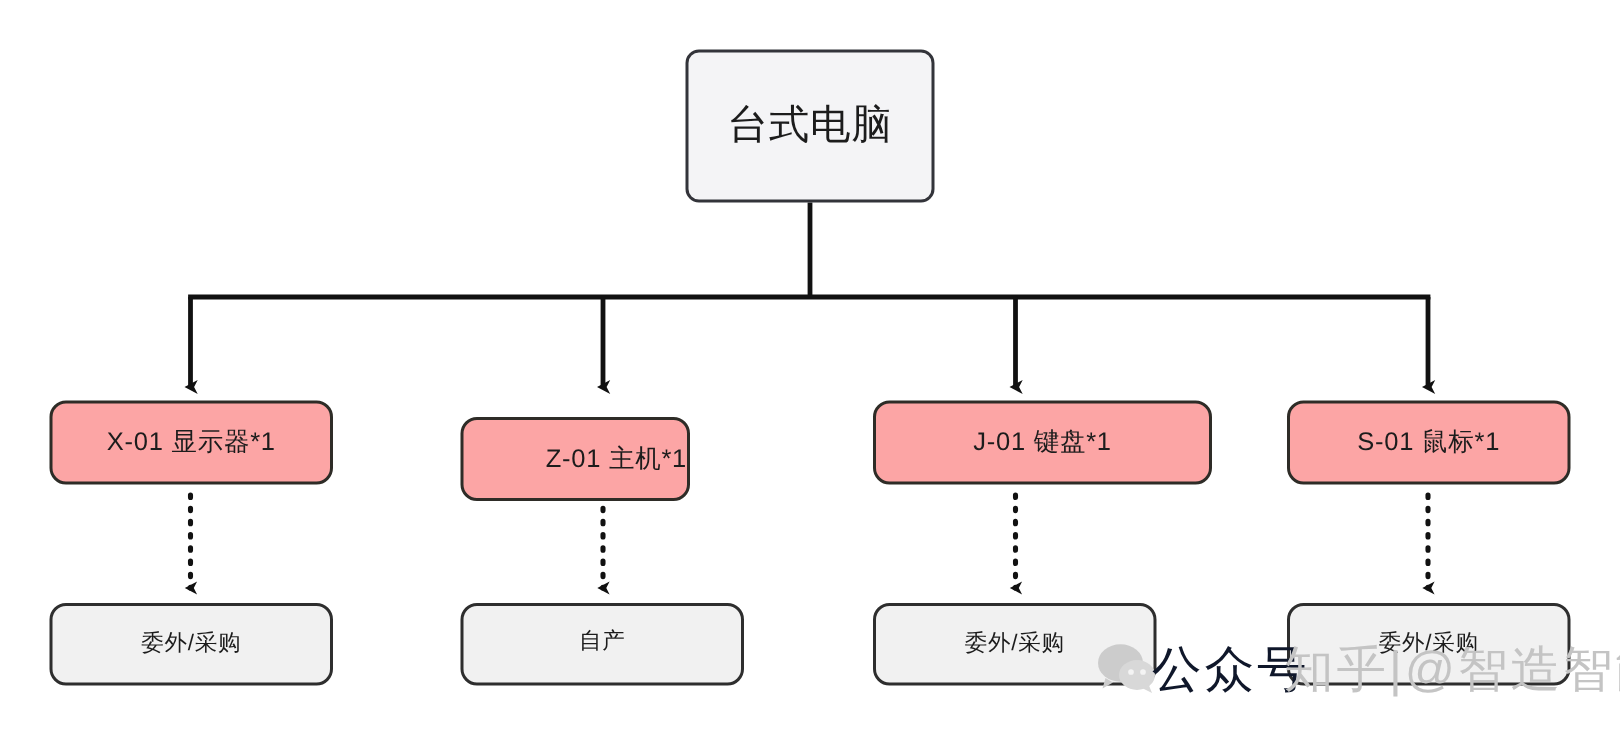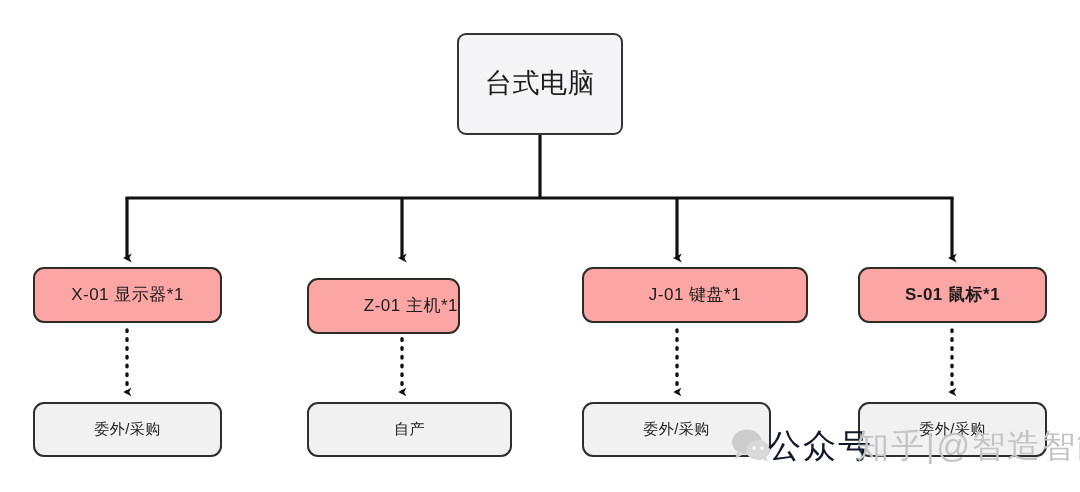--- a/index.html
+++ b/index.html
@@ -149,29 +149,29 @@
   </div>
 
   <div class="node item" style="left:307px; top:278px; width:153px; height:56px;justify-content:flex-end;">
     <span class="node-label">Z-01 主机*1</span>
   </div>
 
   <div class="node item" style="left:582px; top:267px; width:226px; height:56px;">
     <span class="node-label">J-01 键盘*1</span>
   </div>
 
-  <div class="node item" style="left:858px; top:267px; width:189px; height:56px;font-weight:bold;">
+  <div class="node item" style="left:858px; top:267px; width:189px; height:56px;">
     <span class="node-label">S-01 鼠标*1</span>
   </div>
 
   <div class="node source" style="left:33px; top:402px; width:189px; height:55px;">
     <span class="node-label">委外/采购</span>
   </div>
 
-  <div class="node source" style="left:307px; top:402px; width:205px; height:55px;">
+  <div class="node source" style="left:307px; top:402px; width:189px; height:55px;font-family:Liberation Mono, monospace;">
     <span class="node-label">自产</span>
   </div>
 
   <div class="node source" style="left:582px; top:402px; width:189px; height:55px;">
     <span class="node-label">委外/采购</span>
   </div>
 
   <div class="node source" style="left:858px; top:402px; width:189px; height:55px;">
     <span class="node-label">委外/采购</span>
   </div>

